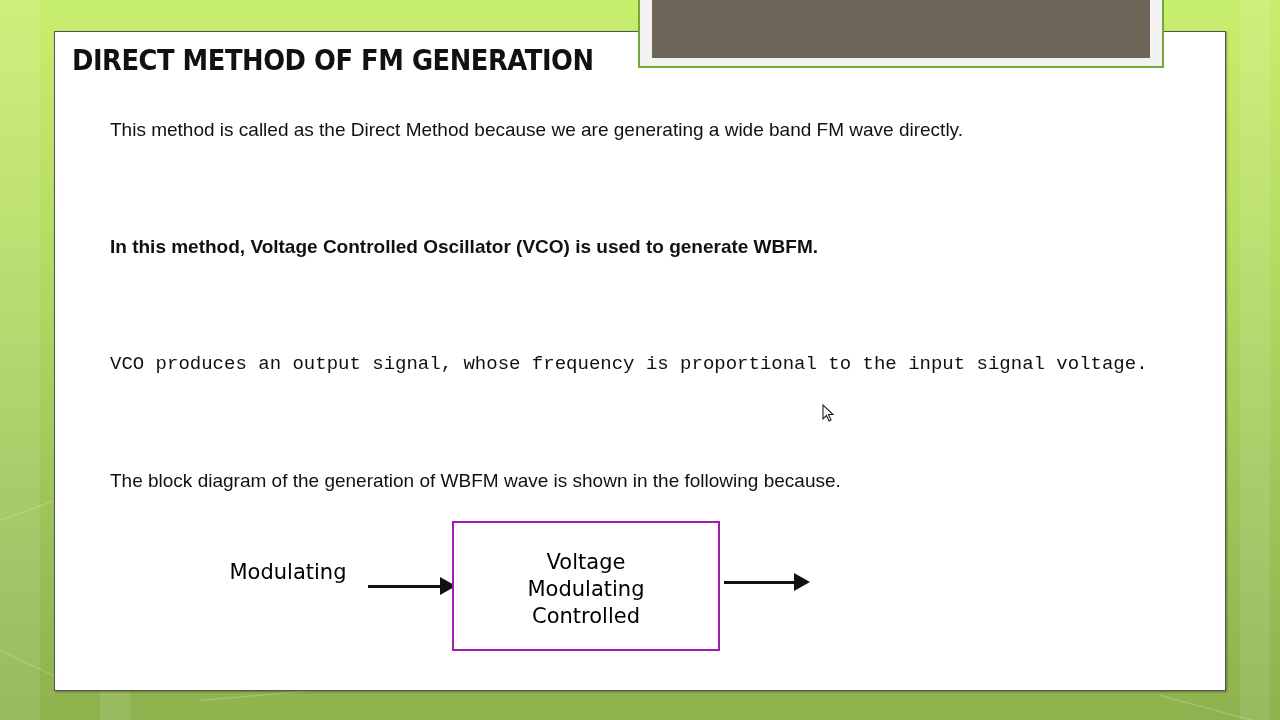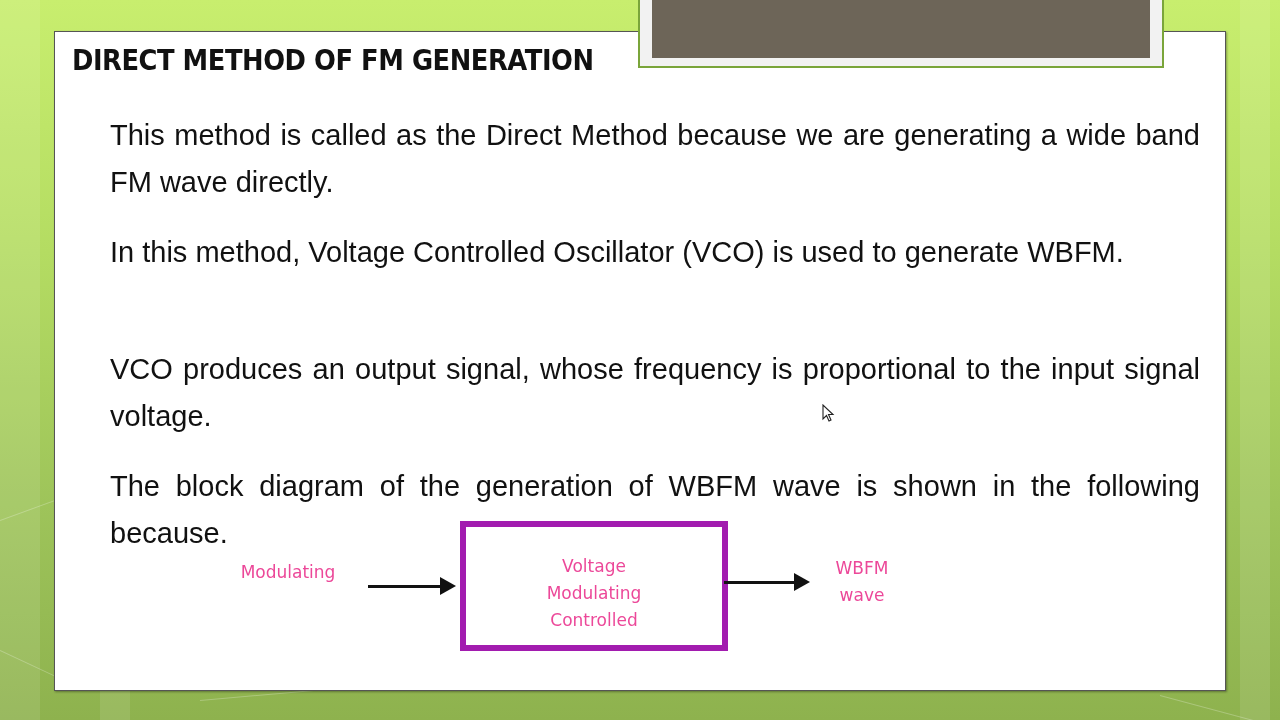--- a/index.html
+++ b/index.html
@@ -21,31 +21,31 @@
   }
   .title-tab-inner {
     position:absolute; left:12px; top:0; right:12px; bottom:8px; background:#6d6558;
   }
   .slide-title {
     position:absolute; left:72px; top:44px; font-size:28px; font-weight:bold;
     font-family: "DejaVu Sans", sans-serif; color:#111; letter-spacing:-0.5px;
     transform: scaleX(0.92); transform-origin:left top; white-space:nowrap;
   }
   .para {
-    position:absolute; left:110px; width:1090px; font-size:29px; line-height:47px;
+    position:absolute; left:110px; width:1090px; font-size:19px; line-height:36px;
     color:#111; text-align:justify; text-align-last:left;
   }
   .diagram { position:absolute; left:200px; top:515px; width:720px; height:145px; }
   .diag-label {
-    position:absolute; font-family: "DejaVu Sans", sans-serif; font-size:17px;
-    line-height:27px; color:#ec4899; text-align:center;
+    position:absolute; font-family: "DejaVu Sans", sans-serif; font-size:21px;
+    line-height:27px; color:#000000; text-align:center;
   }
   .vco-box {
-    position:absolute; left:260px; top:6px; width:268px; height:130px;
-    border:6px solid #a21caf; box-sizing:border-box; background:#fff;
+    position:absolute; left:252px; top:6px; width:268px; height:130px;
+    border:2px solid #a21caf; box-sizing:border-box; background:#fff;
   }
   .arrow-line { position:absolute; height:3px; background:#111; }
   .arrow-head { position:absolute; width:0; height:0; border-top:9px solid transparent; border-bottom:9px solid transparent; border-left:16px solid #111; }
   .cursor { position:absolute; left:822px; top:404px; }
 </style>
 </head>
 <body>
 
 <div>
   <div class="bg-streak" style="left:0;top:0;width:40px;height:720px;"></div>
@@ -59,45 +59,41 @@
 
 <div class="slide-panel"></div>
 
 <div class="title-tab">
   <div class="title-tab-inner"></div>
 </div>
 
 <div class="slide-title">DIRECT METHOD OF FM GENERATION</div>
 
 <div class="para" style="top:112px;">This method is called as the Direct Method because we are generating a wide band FM wave directly.</div>
-<div class="para" style="top:229px;">In this method, Voltage Controlled Oscillator (VCO) is used to generate WBFM.</div>
-<div class="para" style="top:346px;">VCO produces an output signal, whose frequency is proportional to the input signal voltage.</div>
+<div class="para" style="top:229px;font-weight:bold;">In this method, Voltage Controlled Oscillator (VCO) is used to generate WBFM.</div>
+<div class="para" style="top:346px;font-family:Liberation Mono, monospace;">VCO produces an output signal, whose frequency is proportional to the input signal voltage.</div>
 <div class="para" style="top:463px;">The block diagram of the generation of WBFM wave is shown in the following because.</div>
 
 <div class="diagram">
   <div class="diag-label" style="left:8px;top:44px;width:160px;">
     <div>Modulating</div>
   </div>
   <div class="arrow-line" style="left:168px;top:70px;width:74px;"></div>
   <div class="arrow-head" style="left:240px;top:62px;"></div>
 
   <div class="vco-box">
     <div class="diag-label" style="left:0;right:0;top:26px;">
       <div>Voltage</div>
       <div>Modulating</div>
       <div>Controlled</div>
     </div>
   </div>
 
   <div class="arrow-line" style="left:524px;top:66px;width:72px;"></div>
   <div class="arrow-head" style="left:594px;top:58px;"></div>
 
-  <div class="diag-label" style="left:612px;top:40px;width:100px;">
-    <div>WBFM</div>
-    <div>wave</div>
-  </div>
 </div>
 
 <div class="cursor">
   <svg width="14" height="20" viewBox="0 0 14 20">
     <path d="M1 1 L1 15 L4.5 11.5 L7 17 L9 16 L6.5 10.5 L11 10.5 Z" fill="#fff" stroke="#222" stroke-width="1.1"></path>
   </svg>
 </div>
 
 </body></html>

